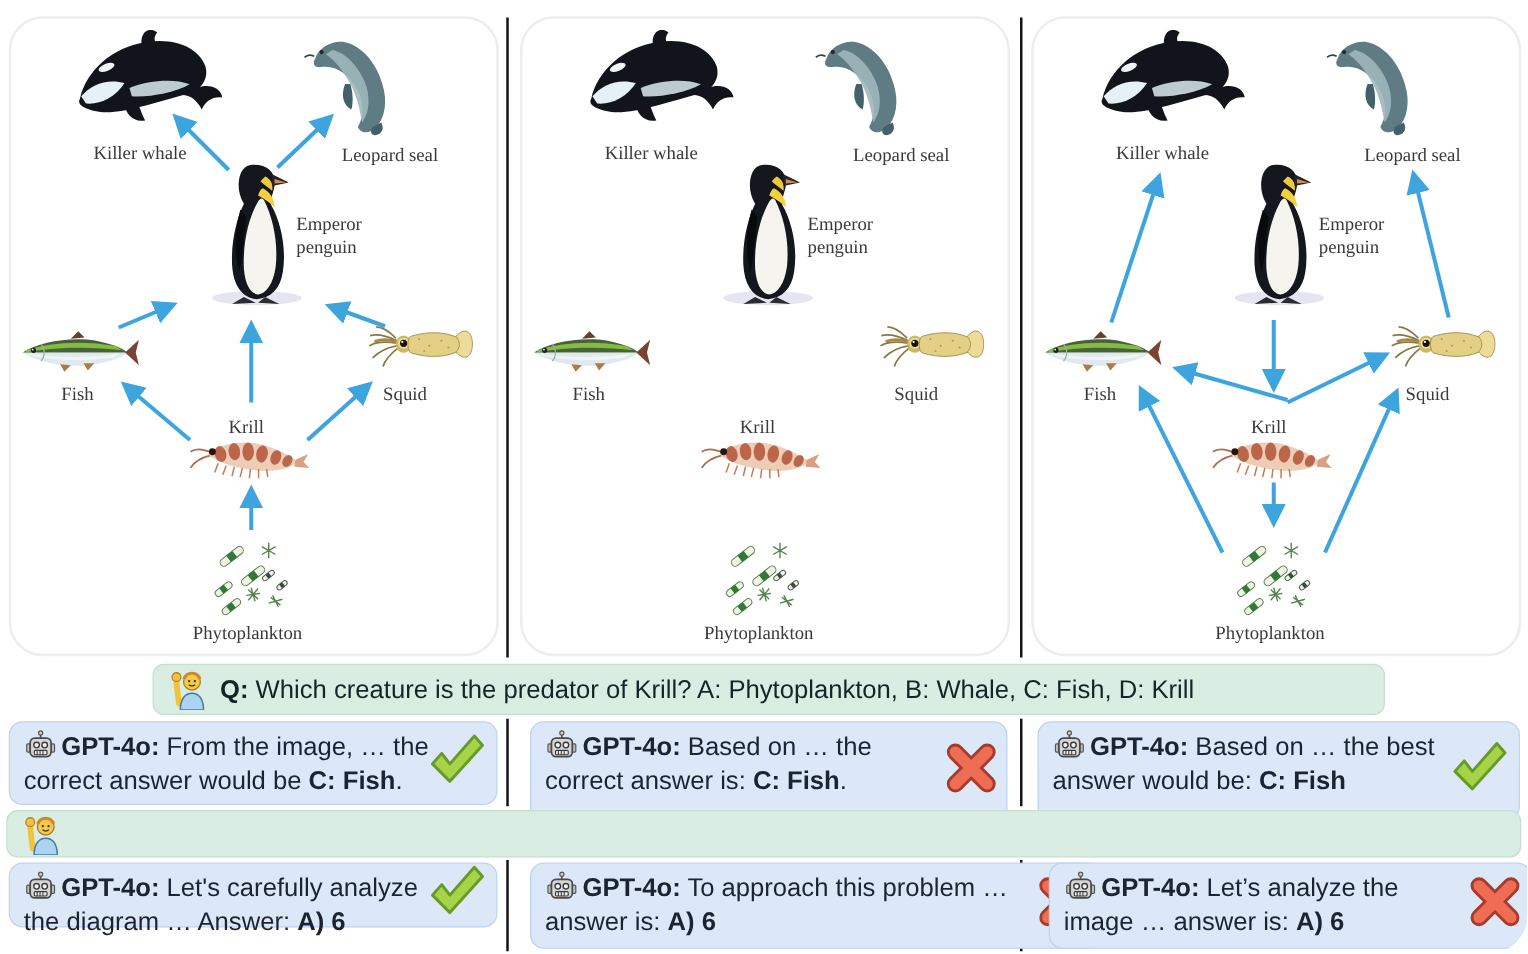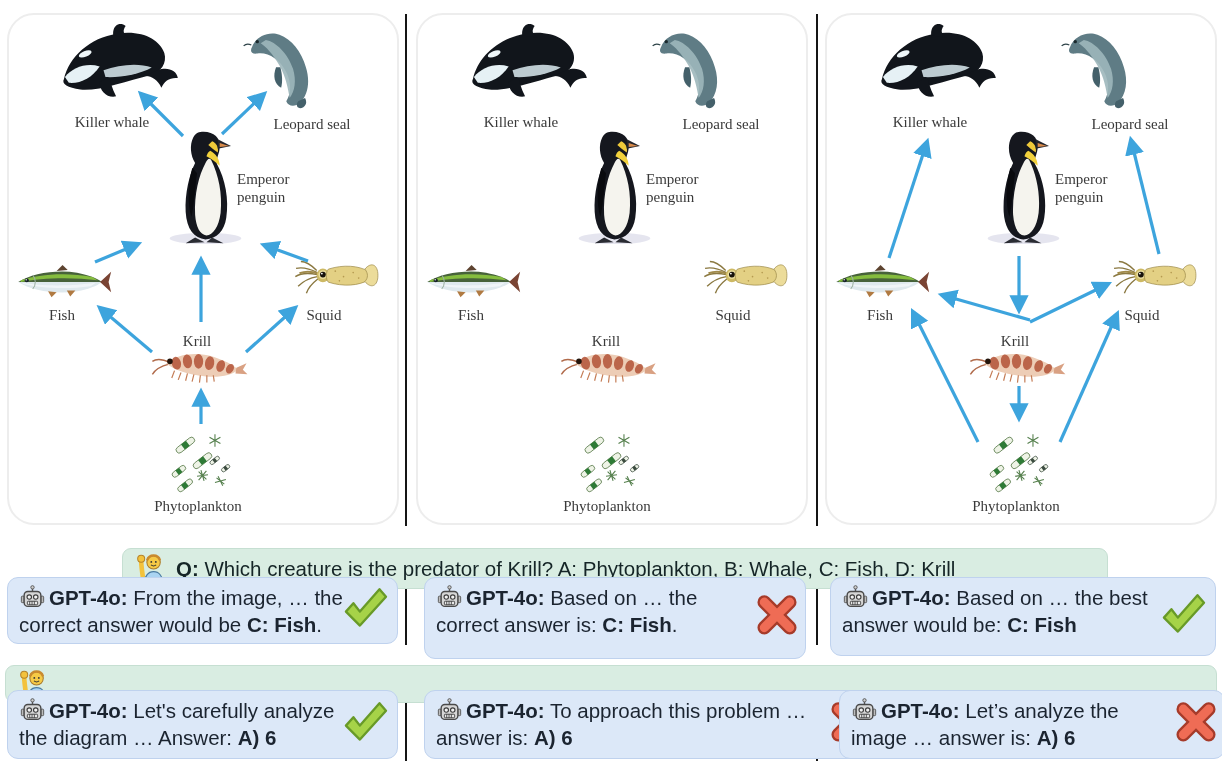--- a/index.html
+++ b/index.html
@@ -1,22 +1,22 @@
 <!DOCTYPE html>
 <html><head>
 <meta charset="utf-8">
 <style>
   html,body{margin:0;padding:0;background:#fff;}
   .figure{position:relative;width:1222px;height:763px;background:#ffffff;
-          font-family:"Liberation Sans",sans-serif;overflow:hidden;}
+          font-family:"Liberation Sans",sans-serif;overflow:hidden;border-radius:31px;}
   .panel-svg{position:absolute;top:0;}
   .vline{position:absolute;width:2px;background:#151515;}
   .qbar{position:absolute;box-sizing:border-box;background:#d9ede2;border:1.5px solid #c6dfd2;
         border-radius:9px;display:flex;align-items:center;gap:9px;padding:0 13px;
-        color:#152527;font-size:20.5px;white-space:nowrap;margin-top:17px;}
+        color:#152527;font-size:20.5px;white-space:nowrap;}
   .qbar b{font-weight:700;}
   .abox{position:absolute;box-sizing:border-box;background:#dce8f8;border:1.5px solid #bfd2ee;
         border-radius:11px;padding:6px 52px 24px 11px;color:#1b2430;font-size:20.5px;
         line-height:1.33;}
   .abox b{font-weight:700;}
   .bot-icon{display:inline-block;width:27px;height:26px;vertical-align:-6px;margin-right:3px;}
   .hand-icon{display:inline-block;width:31px;height:33px;flex:0 0 auto;}
   .mark{display:none;position:absolute;right:8px;top:50%;transform:translateY(-50%);}
   .abox[data-verdict="correct"] .mark-check{display:block;}
   .abox[data-verdict="incorrect"] .mark-x{display:block;}
@@ -323,21 +323,21 @@
         <circle cx="17" cy="10" r="6.5" fill="#f6ca46" stroke="#a87928"></circle>
         <path d="M10.8,8 A6.5,6.5 0 0 1 23.2,8" fill="none" stroke="#c98a2e" stroke-width="2.4"></path>
         <circle cx="14.8" cy="9.6" r="0.9" fill="#333"></circle>
           <circle cx="19.2" cy="9.6" r="0.9" fill="#333"></circle>
         <path d="M14.5,12.5 Q17,14.5 19.5,12.5" stroke="#333" fill="none"></path>
         <path d="M8,32 C8,23 12,19 17,19 C22,19 26,23 26,32 Z" fill="#aad4f2" stroke="#4a7aa0" stroke-width="1.2"></path>
       </svg>
     </span>
   </div>
 
-  <div class="abox" style="left:7px;top:690px;width:391px;height:69px" data-verdict="correct">
+  <div class="abox" style="left:7px;top:690px;width:391px;height:52px" data-verdict="correct">
     <span class="bot-icon"><svg viewBox="0 0 28 28" width="27" height="26">
           <line x1="14" y1="3" x2="14" y2="7" stroke="#555" stroke-width="1.5"></line>
           <circle cx="14" cy="2.5" r="1.8" fill="#cfcfcf" stroke="#555"></circle>
           <rect x="2" y="12" width="3" height="7" rx="1" fill="#bdbdbd" stroke="#555"></rect>
           <rect x="23" y="12" width="3" height="7" rx="1" fill="#bdbdbd" stroke="#555"></rect>
           <rect x="5" y="7" width="18" height="16" rx="4" fill="#d6d6d6" stroke="#4a4a4a" stroke-width="1.5"></rect>
           <circle cx="10.5" cy="13" r="2.4" fill="#f2f2f2" stroke="#3c3c3c" stroke-width="1.2"></circle>
           <circle cx="17.5" cy="13" r="2.4" fill="#f2f2f2" stroke="#3c3c3c" stroke-width="1.2"></circle>
           <rect x="8.5" y="17.5" width="11" height="3.8" rx="1" fill="#e8e8e8" stroke="#3c3c3c"></rect>
           <path d="M11,17.5 v3.8 M13.5,17.5 v3.8 M16,17.5 v3.8" stroke="#3c3c3c" stroke-width="0.9"></path>

